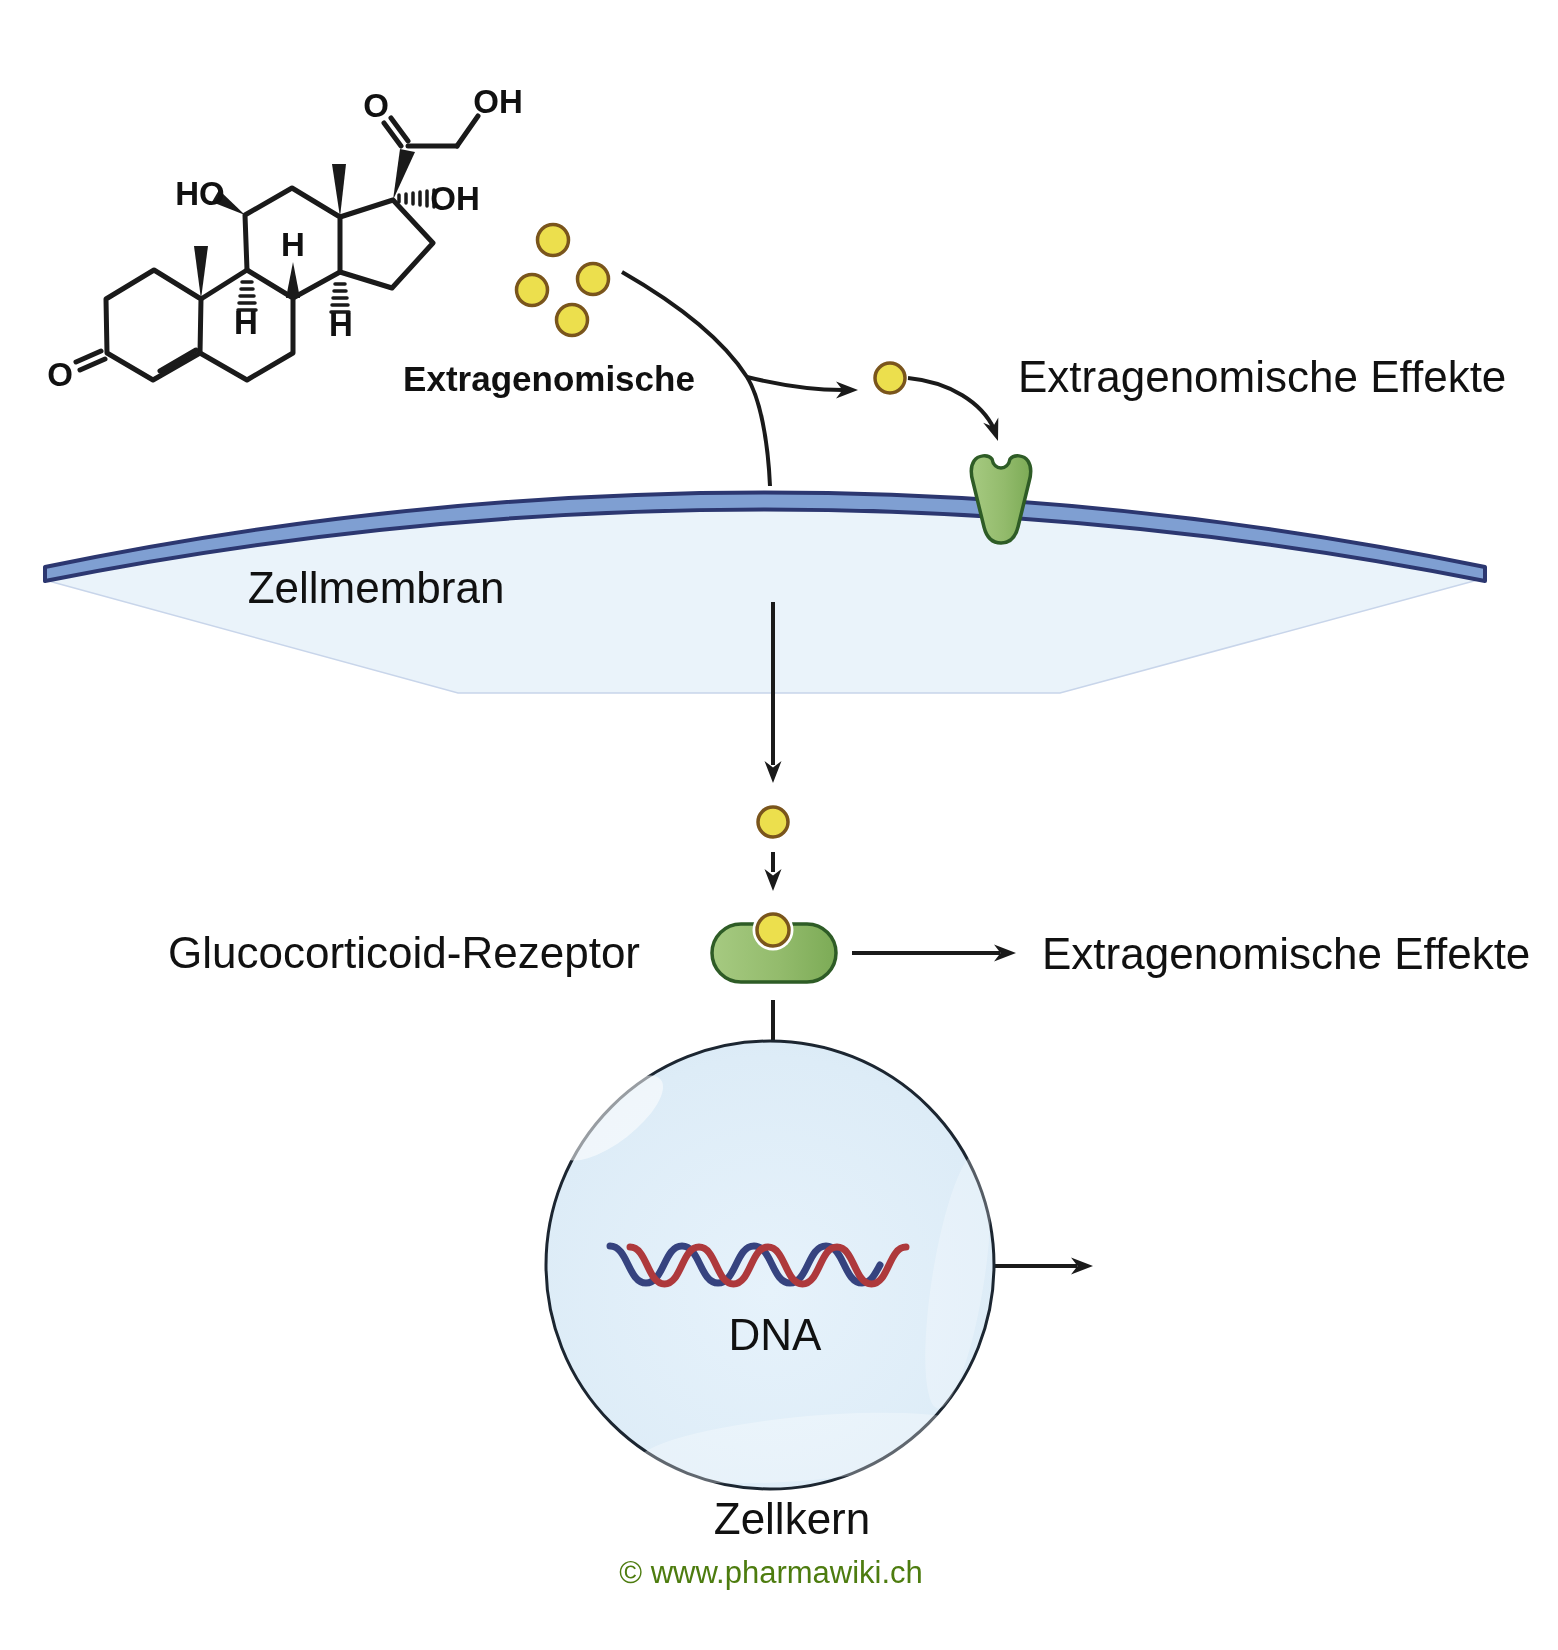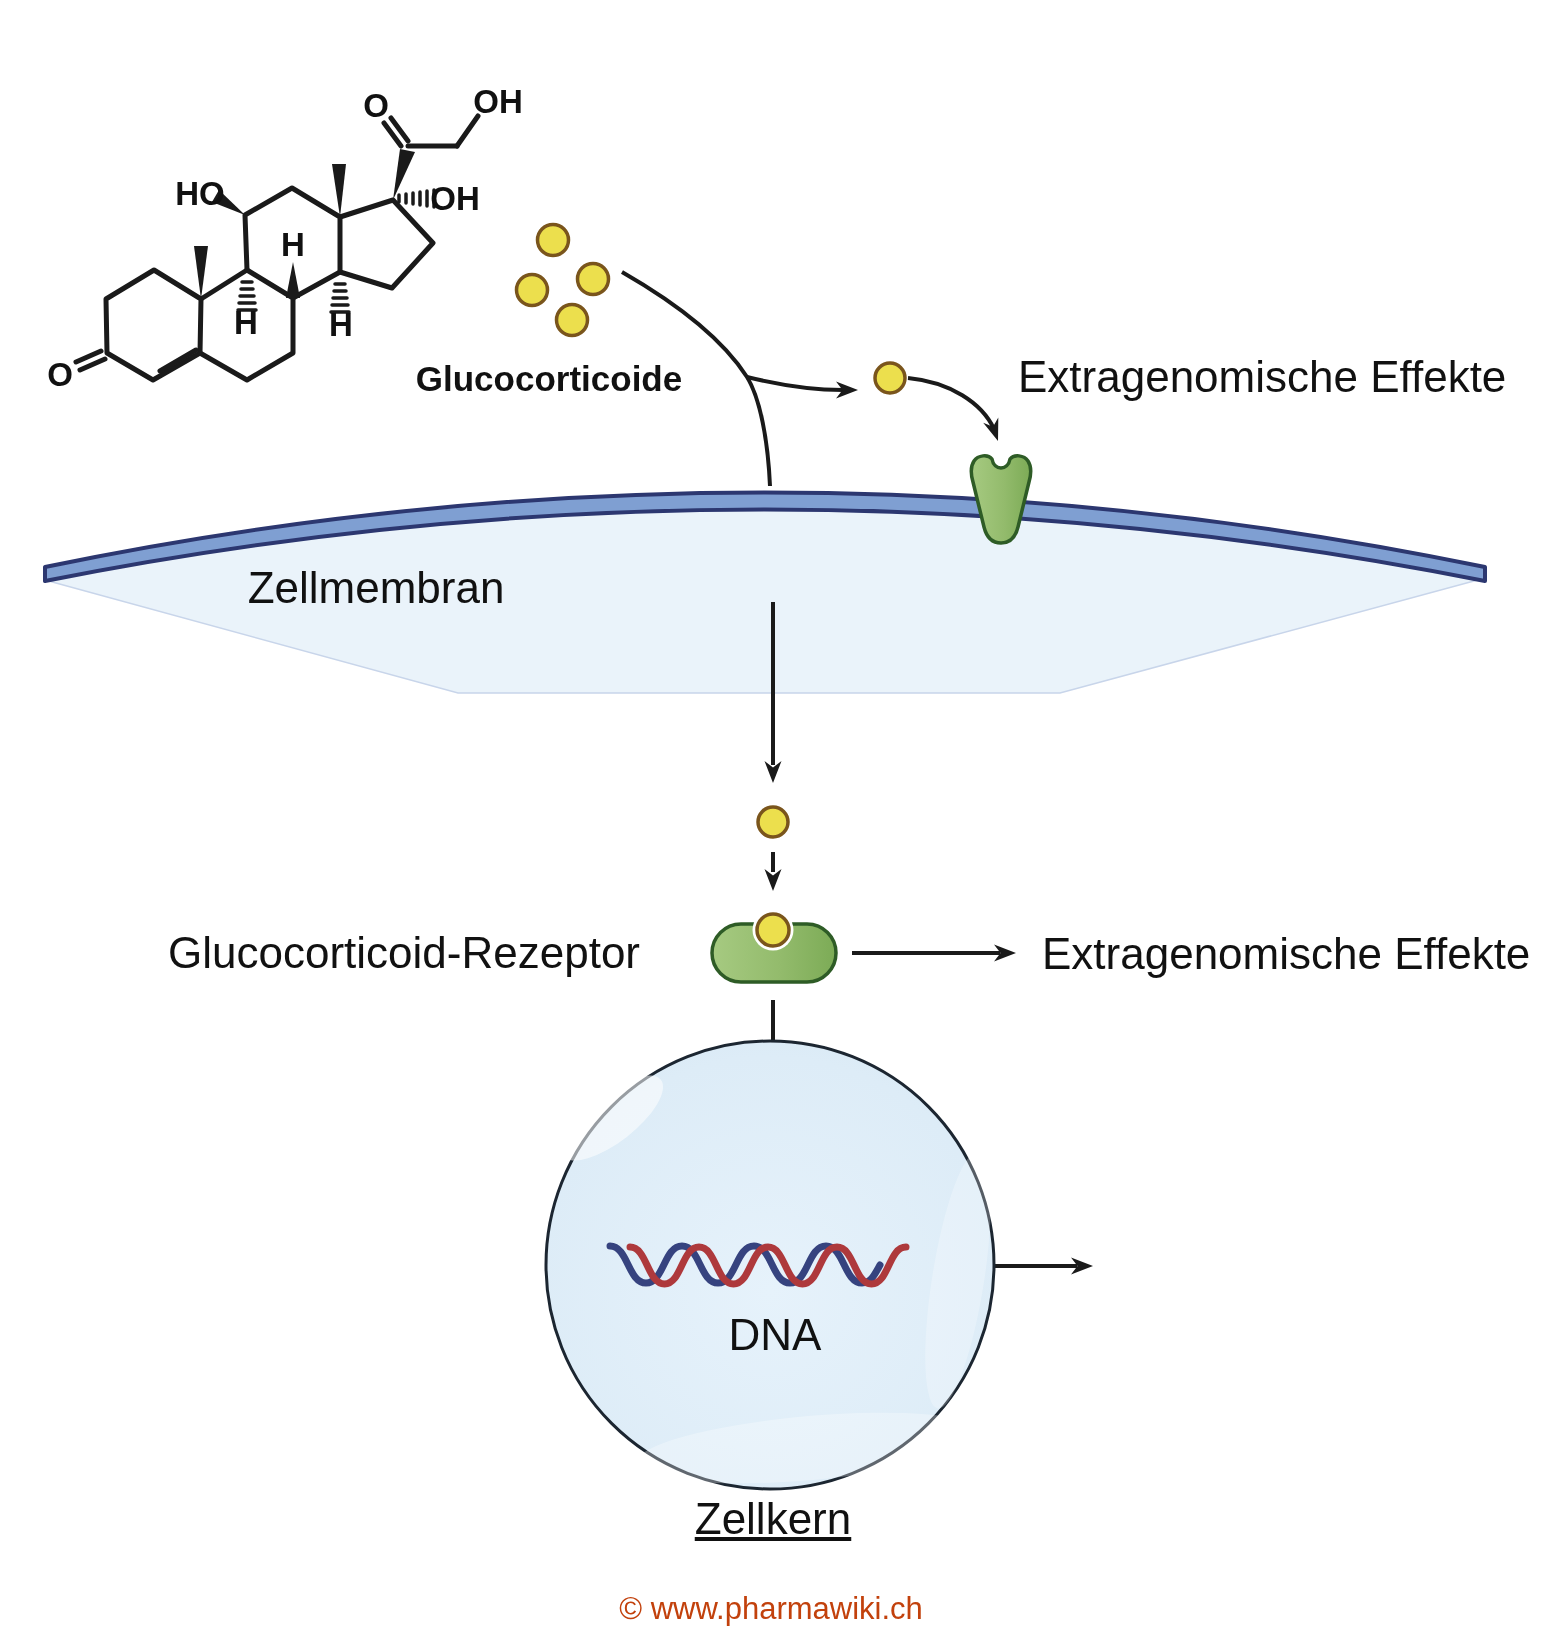--- a/index.html
+++ b/index.html
@@ -5,21 +5,21 @@
   html,body{margin:0;padding:0;background:#fff;}
   .canvas{position:relative;width:1558px;height:1650px;background:#ffffff;overflow:hidden;
           font-family:"Liberation Sans",sans-serif;color:#111;}
   .canvas > svg{position:absolute;left:0;top:0;}
   .lbl{position:absolute;white-space:nowrap;font-size:44px;color:#111;}
   .center{transform:translate(-50%,-50%);}
   .vcenter{transform:translateY(-50%);}
   .rightal{transform:translate(-100%,-50%);}
   .atom{font-size:33px;font-weight:600;transform:translate(-50%,-50%);letter-spacing:0;}
   .boldlbl{font-weight:700;font-size:35px;}
-  .copy{color:#c2410c;font-size:31px;margin-top:36px;}
+  .copy{color:#4d7c0f;font-size:31px;}
   .two-line{line-height:42px;}
   .two-line span{display:block;}
 </style>
 </head>
 <body>
 
 <div class="canvas">
 
   <svg width="1558" height="1650" viewBox="0 0 1558 1650">
     <defs>
@@ -170,29 +170,29 @@
 
   <div class="lbl atom" style="left:60px;top:375px;">O</div>
   <div class="lbl atom" style="left:172px;top:194px;margin-left:28px;">HO</div>
   <div class="lbl atom" style="left:376px;top:106px;">O</div>
   <div class="lbl atom" style="left:498px;top:102px;">OH</div>
   <div class="lbl atom" style="left:455px;top:199px;">OH</div>
   <div class="lbl atom" style="left:293px;top:245px;">H</div>
   <div class="lbl atom" style="left:246px;top:323px;">H</div>
   <div class="lbl atom" style="left:341px;top:325px;">H</div>
 
-  <div class="lbl boldlbl center" style="left:549px;top:379px;">Glucocorticoide</div>
+  <div class="lbl boldlbl center" style="left:549px;top:379px;">Extragenomische</div>
 
   <div class="lbl center" style="left:376px;top:588px;">Zellmembran</div>
 
   <div class="lbl vcenter" style="left:1018px;top:377px;">Extragenomische Effekte</div>
 
   <div class="lbl rightal" style="left:640px;top:953px;">Glucocorticoid-Rezeptor</div>
 
   <div class="lbl vcenter" style="left:1042px;top:954px;">Extragenomische Effekte</div>
 
 
   <div class="lbl center" style="left:775px;top:1335px;">DNA</div>
 
-  <div class="lbl center" style="left:773px;top:1519px;text-decoration:underline;">Zellkern</div>
+  <div class="lbl center" style="left:792px;top:1519px;">Zellkern</div>
 
   <div class="lbl copy center" style="left:771px;top:1573px;">© www.pharmawiki.ch</div>
 </div>
 
 </body></html>

